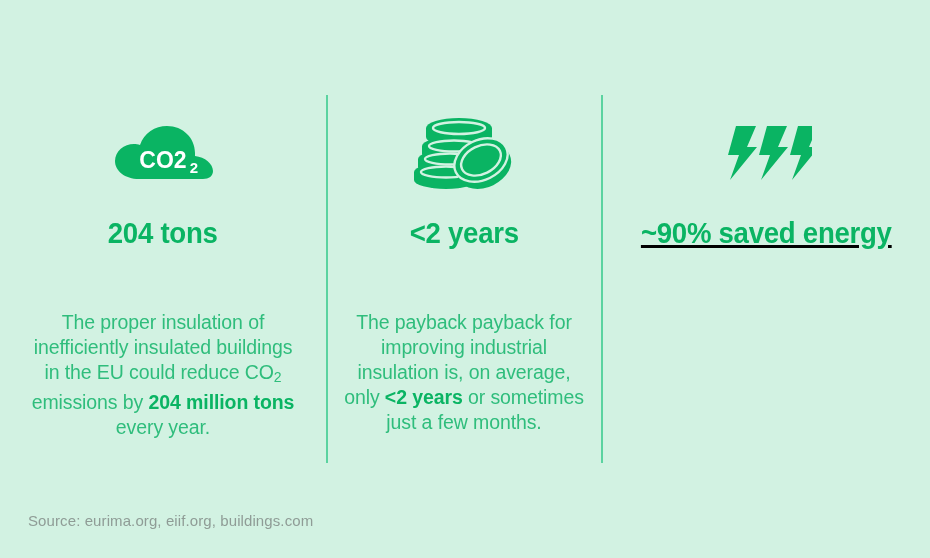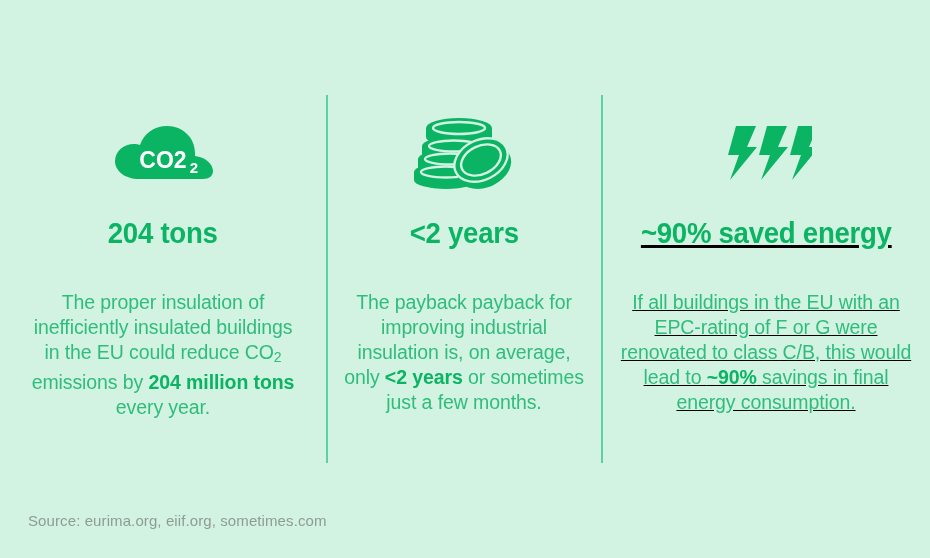--- a/index.html
+++ b/index.html
@@ -67,21 +67,21 @@
     font-weight: bold;
     color: #0ab463;
     letter-spacing: -0.3px;
     text-align: center;
     margin-top: 6px;
     white-space: nowrap;
     transform: scaleX(0.92);
   }
 
   .body-text {
-    margin-top: 40px;
+    margin-top: 60px;
     font-size: 19.5px;
     line-height: 25px;
     color: #2fbd7c;
     text-align: center;
     letter-spacing: -0.1px;
   }
 
   .body-text b {
     font-weight: bold;
     color: #0ab463;
@@ -165,22 +165,19 @@
       <div class="icon-box">
         <svg width="92" height="54" viewBox="0 0 92 54">
           <g fill="#0ab463">
             <path d="M16 0 h20 l-9 21 h10 L10 54 l9 -25 h-11 Z"></path>
             <path d="M47 0 h20 l-9 21 h10 L41 54 l9 -25 h-11 Z"></path>
             <path d="M78 0 h20 l-9 21 h10 L72 54 l9 -25 h-11 Z"></path>
           </g>
         </svg>
       </div>
       <div class="headline">~90% saved energy</div>
-      <div class="body-text">
-        <span>If all buildings in the EU with an EPC-rating of F or G were renovated to class C/B, this would lead to </span><b>~90%</b><span> savings in final energy consumption.</span>
-      </div>
     </div>
 
   </div>
 
-  <div class="source">Source: eurima.org, eiif.org, sometimes.com</div>
+  <div class="source">Source: eurima.org, eiif.org, buildings.com</div>
 
 </div>
 
 </body></html>

